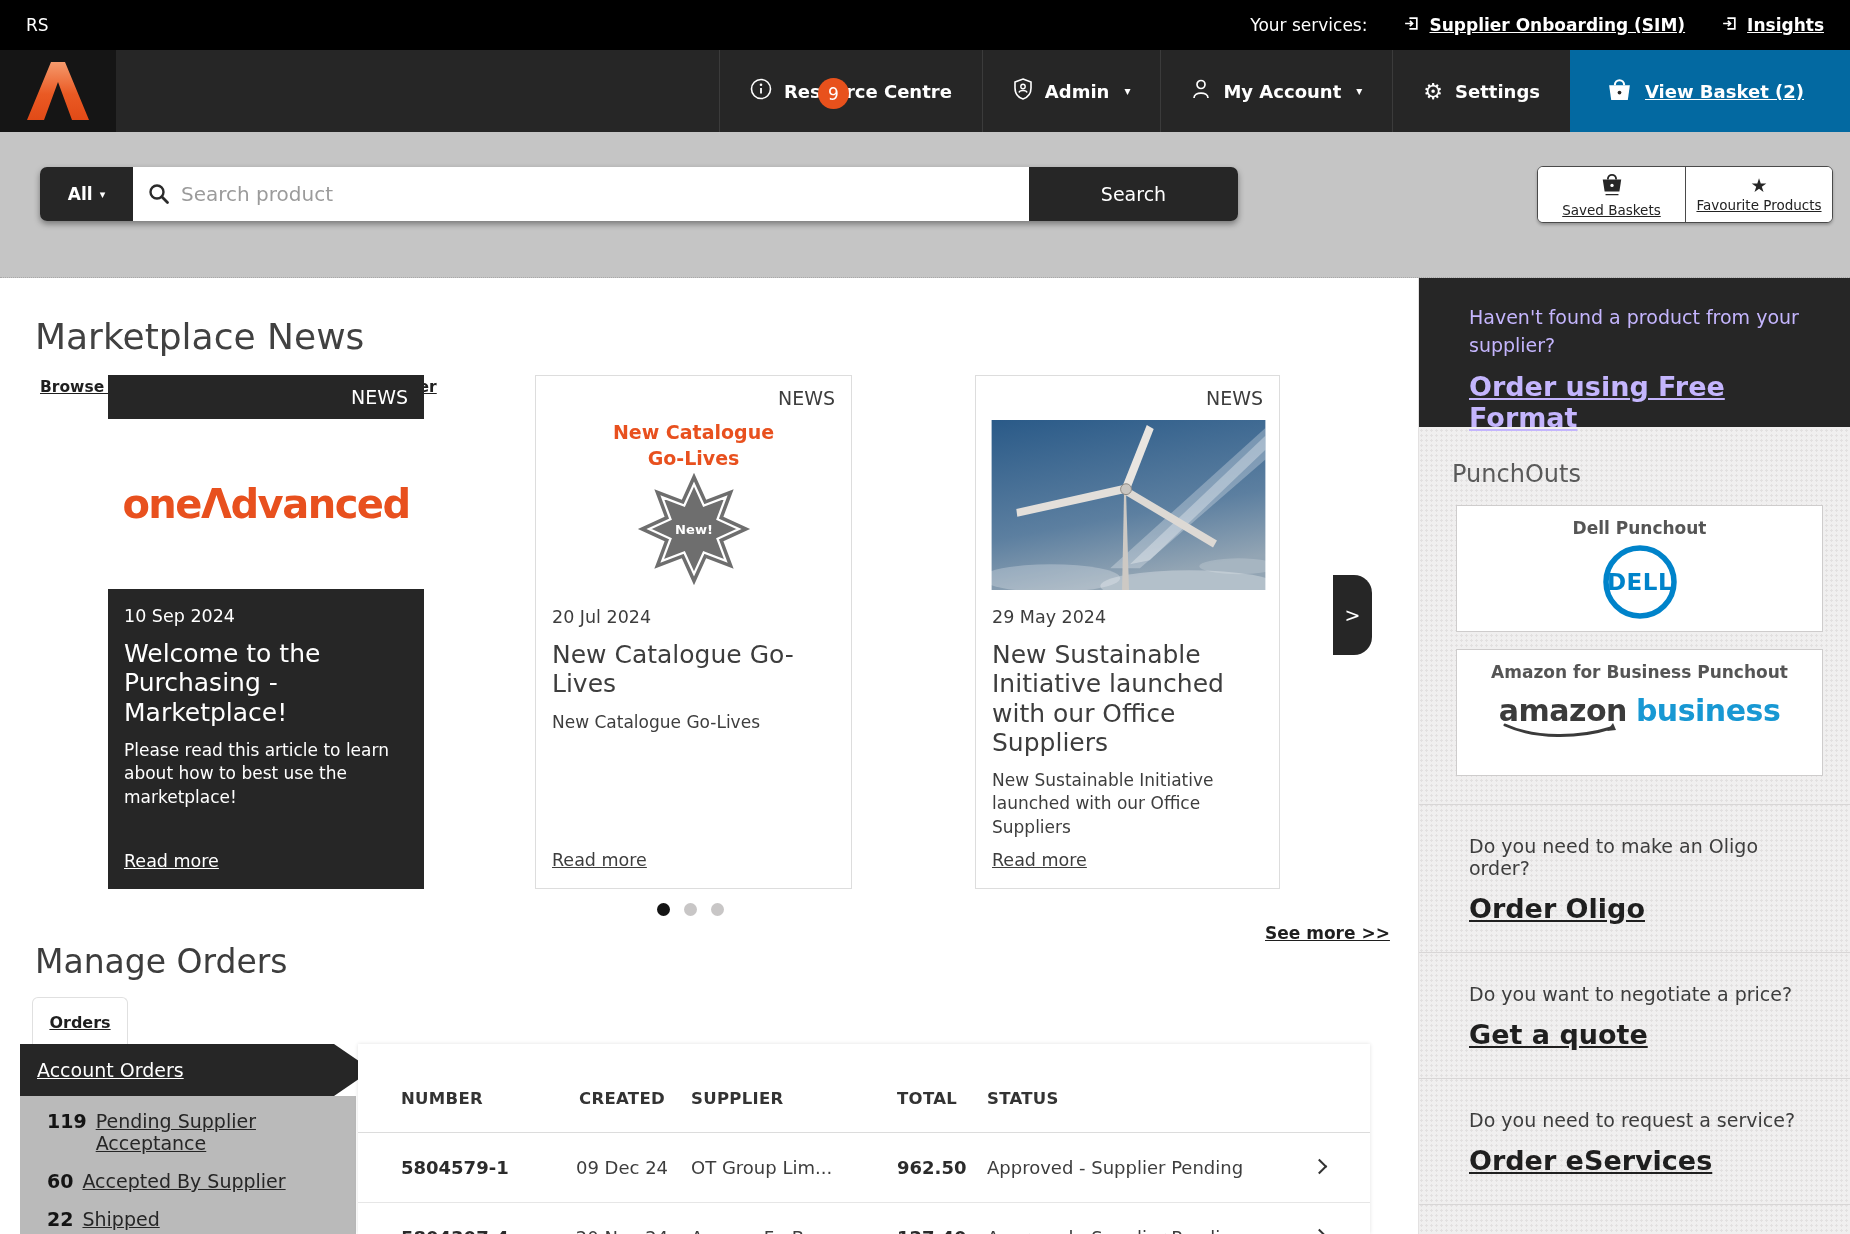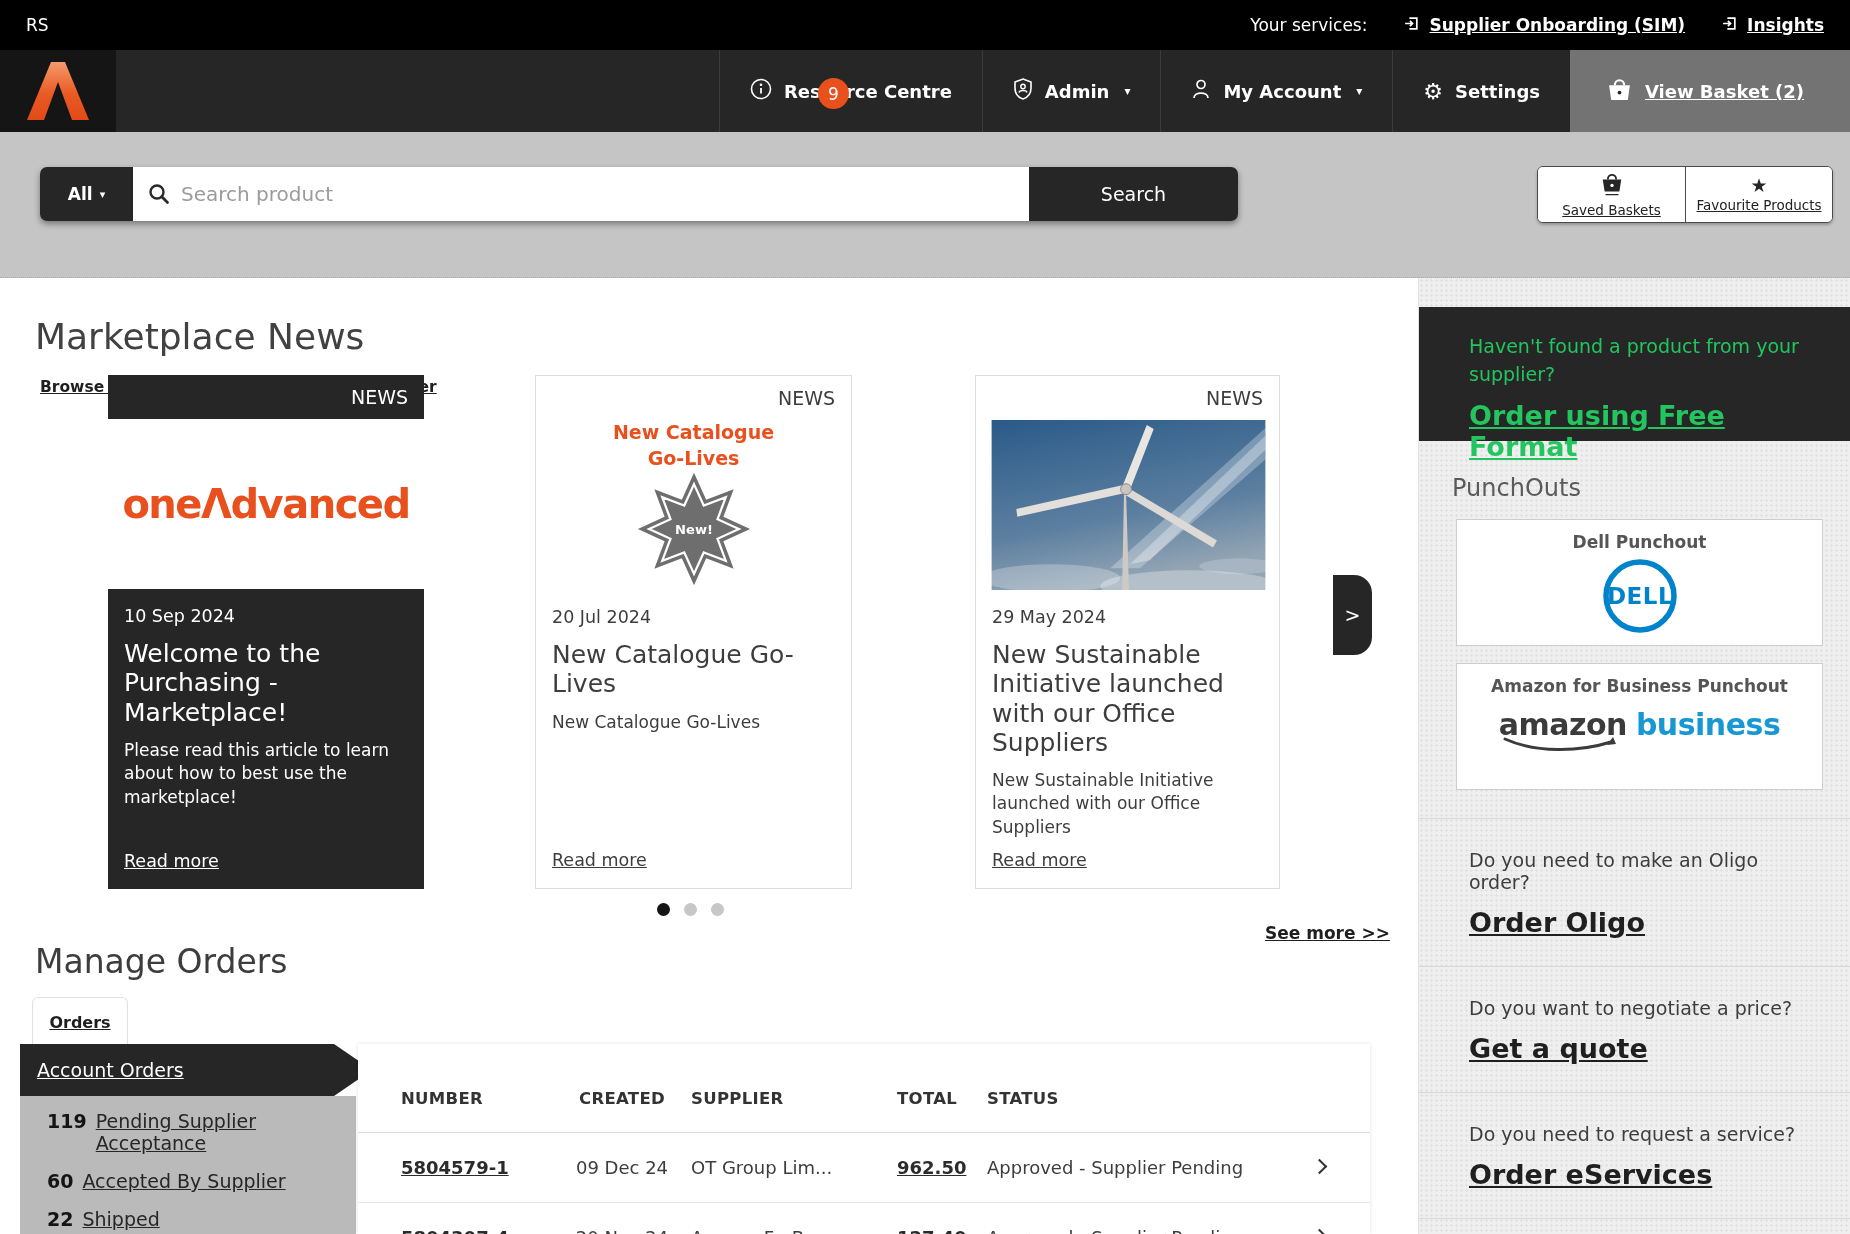--- a/index.html
+++ b/index.html
@@ -13,21 +13,21 @@
   .topbar-right { margin-left:auto; display:flex; align-items:center; gap:36px; }
   .service-link { display:flex; align-items:center; gap:9px; text-decoration:underline; font-weight:600; cursor:pointer; }
 
   
   .navbar { position:absolute; top:50px; left:0; right:0; height:82px; background:#262626; display:flex; }
   .logo-box { width:116px; height:82px; background:#151515; display:flex; align-items:center; justify-content:center; }
   .nav-right { margin-left:auto; display:flex; height:100%; }
   .nav-item { display:flex; align-items:center; gap:12px; padding:0 30px; color:#fff; font-weight:700;
               font-size:18px; border-left:1px solid #3b3b3b; cursor:pointer; }
   .nav-item .caret { font-size:12px; margin-left:3px; }
-  .nav-basket { background:#737373; padding:0 46px 0 36px; border-left:none; }
+  .nav-basket { background:#0369a1; padding:0 46px 0 36px; border-left:none; }
   .nav-basket .nb-label { text-decoration:underline; }
   .badge { position:absolute; left:818px; top:28px; width:31px; height:31px; border-radius:50%; background:#e8511c;
            color:#fff; display:flex; align-items:center; justify-content:center; font-size:17px; z-index:6; cursor:pointer; }
 
   
   .search-band { position:absolute; top:132px; left:0; right:0; height:146px; background:#c5c5c5;
                  border-bottom:1px dotted #a9a9a9; }
   .search-group { position:absolute; left:40px; top:35px; height:54px; display:flex;
                   box-shadow:0 3px 6px rgba(0,0,0,.4); border-radius:7px; }
   .all-btn { width:93px; background:#262626; color:#fff; border:none; border-radius:7px 0 0 7px; display:flex;
@@ -95,29 +95,29 @@
   .filter-count { font-weight:700; color:#141414; }
   .filter-label { text-decoration:underline; color:#262626; cursor:pointer; }
   .orders-table { position:absolute; left:358px; top:1044px; width:1012px; height:190px; background:#fff;
                   overflow:hidden; box-shadow:0 0 4px rgba(0,0,0,.12); }
   .t-head { display:flex; padding:45px 0 0 43px; border-bottom:1px solid #dcdcdc; height:89px;
             font-weight:700; font-size:16.5px; color:#333; letter-spacing:.3px; }
   .t-row { display:flex; align-items:center; height:70px; padding-left:43px; border-bottom:1px solid #e6e6e6;
            font-size:18px; color:#3d3d3d; position:relative; cursor:pointer; }
   .c-number { width:152px; } .c-created { width:138px;text-align:center; } .c-supplier { width:206px; }
   .c-total { width:90px; } .c-status { flex:1; }
-  .t-row .c-number, .t-row .c-total { font-weight:700; color:#2b2b2b;text-decoration:underline; }
+  .t-row .c-number, .t-row .c-total { font-weight:700; color:#2b2b2b; }
   .chev { position:absolute; right:45px; top:28px; width:11px; height:11px; border-top:2px solid #333;
           border-right:2px solid #333; transform:rotate(45deg); }
 
   
   .sidebar { position:absolute; top:278px; left:1418px; width:432px; bottom:0; background-color:#f0efef;
              background-image:radial-gradient(#e2e0e0 1px, transparent 1.3px); background-size:5px 5px;
              border-left:1px solid #e3e1e1; }
-  .ff-panel { margin-top:29px; height:134px; background:#262626; color:#22c55e; padding:26px 40px 0 50px; }
+  .ff-panel { height:149px; background:#262626; color:#c4b5fd; padding:26px 40px 0 50px; }
   .ff-q { font-size:19px; line-height:1.45; max-width:330px; }
   .ff-link { margin-top:12px; font-size:27px; font-weight:700; text-decoration:underline; cursor:pointer; }
   .po-heading { margin:33px 0 0 33px; font-size:24px; color:#5a5a5a; }
   .po-card { width:367px; margin:17px 0 0 37px; background:#fff; border:1px solid #cecccc; text-align:center;
              height:127px; cursor:pointer; overflow:hidden; }
   .po-title { margin-top:12px; font-weight:700; font-size:17px; color:#555; }
   .amazon-row { margin-top:14px; display:flex; justify-content:center; align-items:flex-start; gap:9px; }
   .amazon-word { position:relative; font-weight:700; font-size:30px; color:#3b3b3b; letter-spacing:-.5px; line-height:1; }
   .amazon-swoosh { position:absolute; left:2px; bottom:-14px; }
   .business-word { font-weight:700; font-size:30px; color:#1898d3; letter-spacing:-.5px; line-height:1; }

